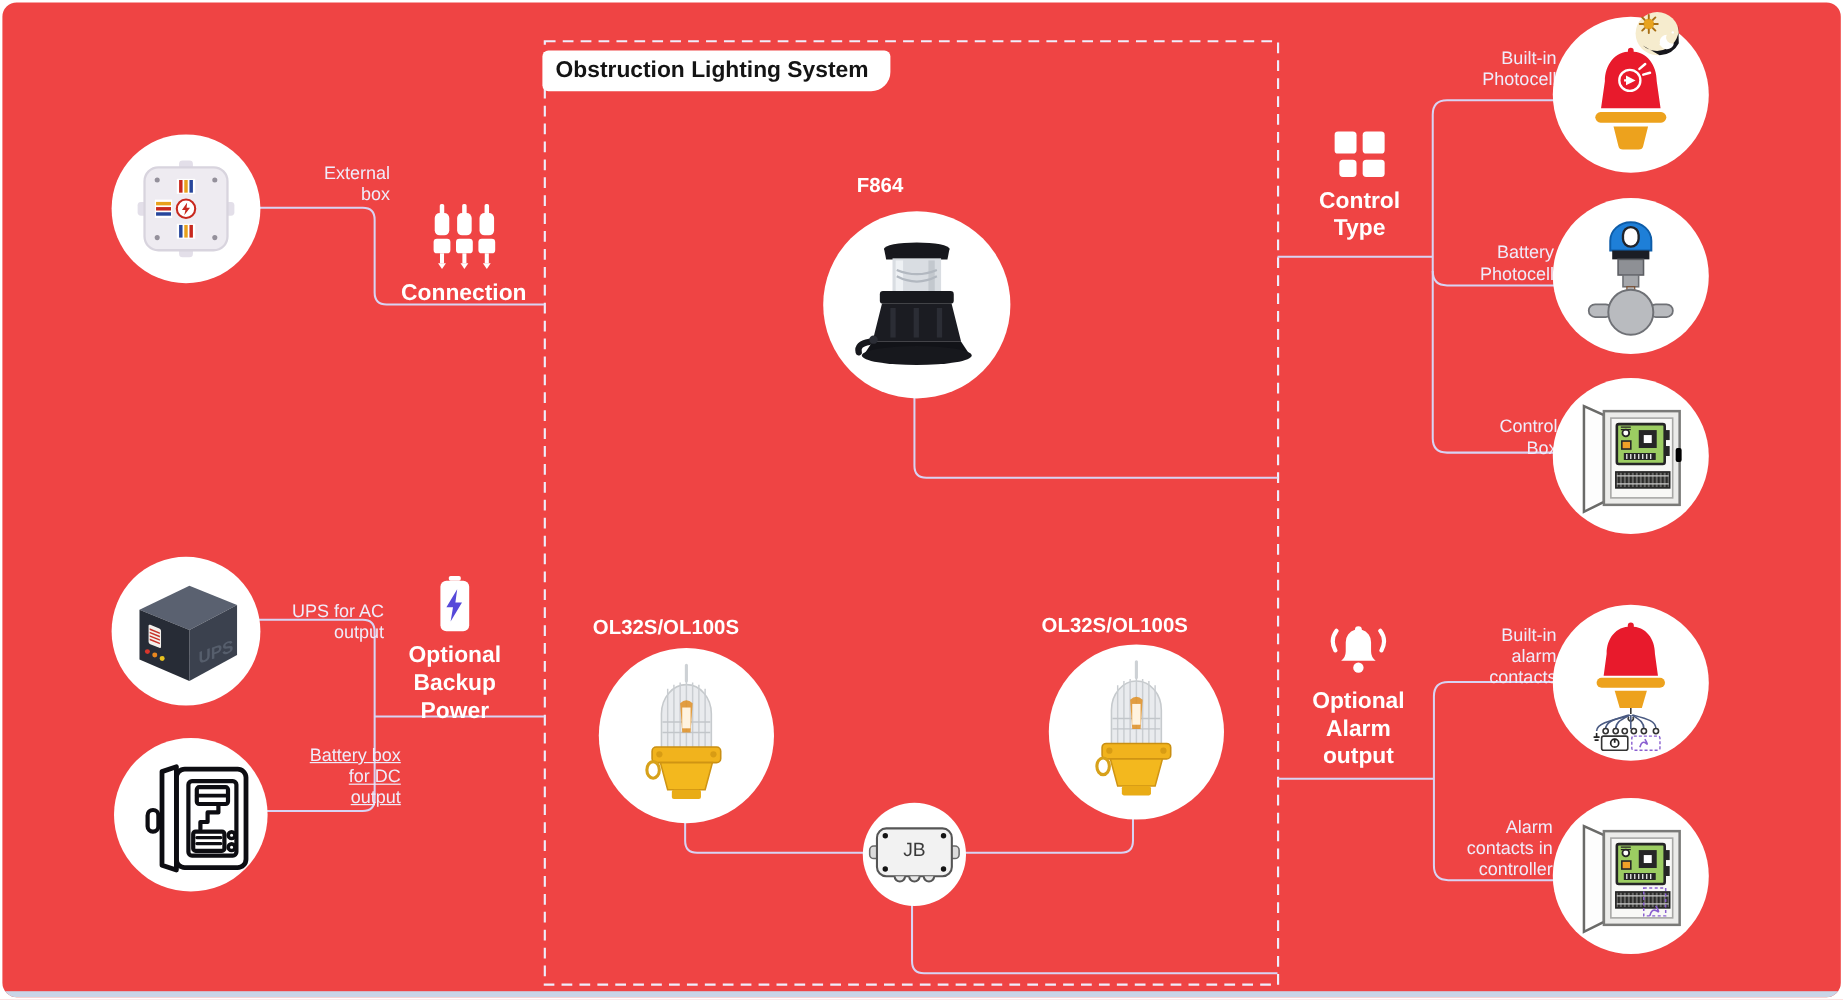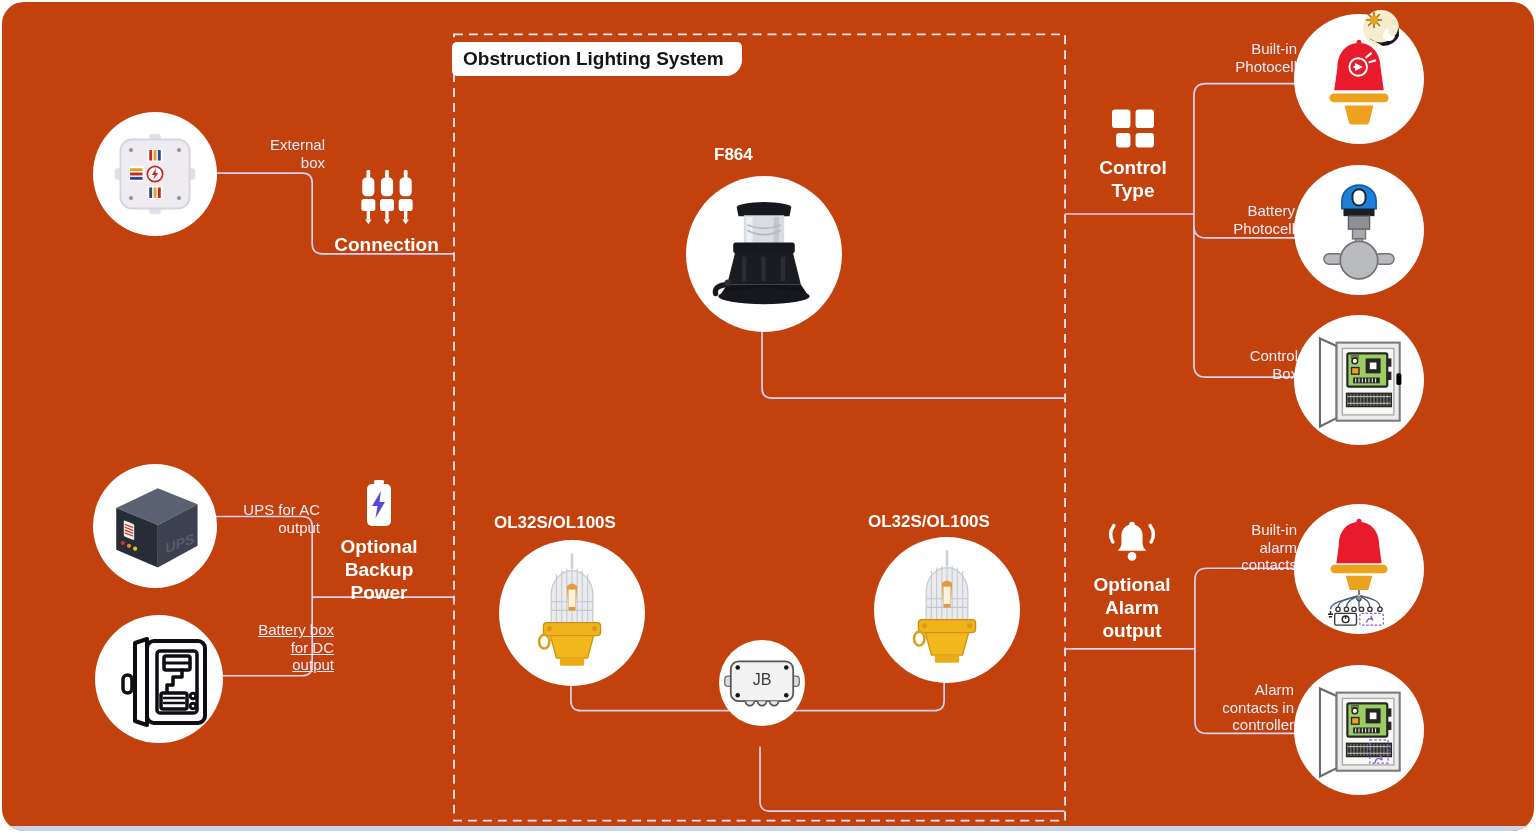--- a/index.html
+++ b/index.html
@@ -1,17 +1,17 @@
 <!DOCTYPE html>
 <html><head>
 <meta charset="utf-8">
 <style>
   html,body{margin:0;padding:0;background:#ffffff;font-family:"Liberation Sans",sans-serif;}
-  .canvas{position:relative;width:1532px;height:829px;background:#c2410c;border:2px solid #ffffff;
-          border-radius:24px;overflow:hidden;}
+  .canvas{position:relative;width:1532px;height:829px;background:#ef4444;border:2px solid #ffffff;
+          border-radius:14px;overflow:hidden;}
   .bottom-strip{position:absolute;left:0;right:0;bottom:0;height:5px;background:#c9d5e7;}
   svg.wires{position:absolute;left:0;top:0;pointer-events:none;}
   .circle{position:absolute;background:#ffffff;border-radius:50%;display:flex;align-items:center;justify-content:center;}
   .lbl{position:absolute;color:#efecfb;font-size:15px;line-height:17.5px;text-align:right;white-space:pre-line;}
   .hdr{color:#ffffff;font-size:19px;line-height:23px;font-weight:bold;text-align:center;white-space:pre-line;}
   .group{position:absolute;display:flex;flex-direction:column;align-items:center;gap:7px;}
   .nodelbl{position:absolute;color:#ffffff;font-size:17px;font-weight:bold;text-align:left;white-space:pre-line;}
   .sys-title{position:absolute;left:450px;top:40px;height:34px;line-height:34px;background:#ffffff;color:#141414;
              font-size:19px;font-weight:bold;padding:0 18px 0 11px;border-radius:5px 5px 16px 5px;}
   .sys-model{position:absolute;left:457px;top:85px;color:#ffffff;font-size:17px;font-weight:bold;letter-spacing:.4px;}
@@ -198,21 +198,21 @@
       <rect x="66" y="48" width="8" height="20" fill="#fff3df"></rect>
       <rect x="37" y="86" width="66" height="15" rx="4" fill="#f1b31d" stroke="#c98f12" stroke-width="1.5"></rect>
       <circle cx="44" cy="93" r="3" fill="#d89c14"></circle>
         <circle cx="96" cy="93" r="3" fill="#d89c14"></circle>
       <polygon points="45,101 95,101 88,127 52,127" fill="#f3b81e" stroke="#cf9413" stroke-width="1.5"></polygon>
       <rect x="56" y="127" width="28" height="9" rx="2" fill="#e9ac16"></rect>
       <ellipse cx="38" cy="108" rx="6" ry="8" fill="none" stroke="#d7a11a" stroke-width="3"></ellipse>
     </svg>
   </div>
 
-  <div class="circle" style="left:717px;top:638px;width:86px;height:86px;align-items:center;">
+  <div class="circle" style="left:717px;top:667px;width:86px;height:86px;align-items:center;">
     <svg width="78" height="56" viewBox="0 0 90 62">
       <rect x="2" y="23" width="10" height="12" rx="4" fill="#dcdcdc" stroke="#6a6a6a" stroke-width="1.5"></rect>
       <rect x="78" y="23" width="10" height="12" rx="4" fill="#dcdcdc" stroke="#6a6a6a" stroke-width="1.5"></rect>
       <rect x="9" y="6" width="72" height="46" rx="9" fill="#f2f2f2" stroke="#555555" stroke-width="2"></rect>
       <circle cx="17" cy="13" r="2.6" fill="#141414"></circle>
         <circle cx="73" cy="13" r="2.6" fill="#141414"></circle>
       <circle cx="17" cy="45" r="2.6" fill="#141414"></circle>
         <circle cx="73" cy="45" r="2.6" fill="#141414"></circle>
       <path d="M26 52 a5,5 0 0 0 10,0 M40 52 a5,5 0 0 0 10,0 M54 52 a5,5 0 0 0 10,0" fill="#e8e8e8" stroke="#555555" stroke-width="2"></path>
     </svg>

